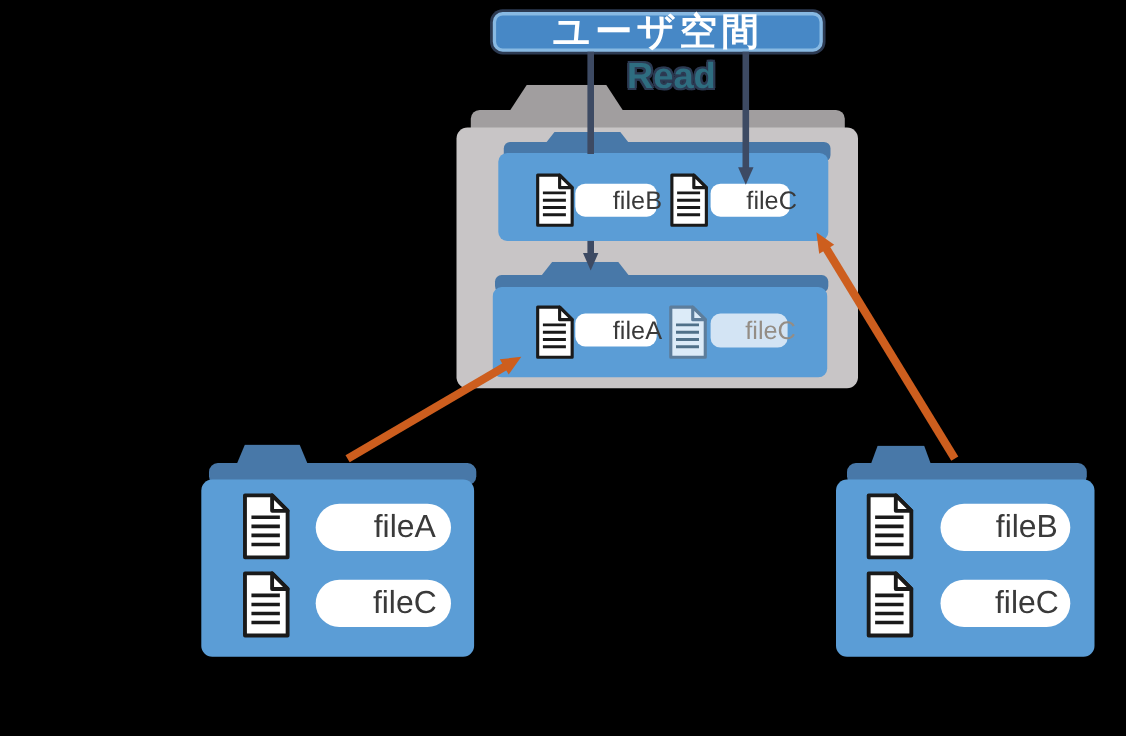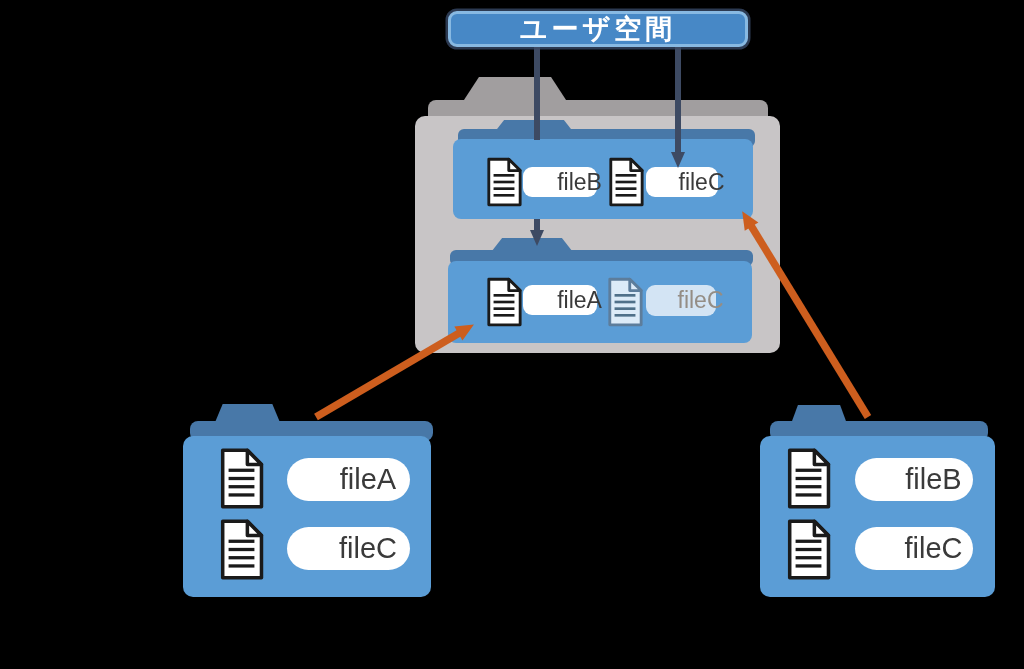--- a/index.html
+++ b/index.html
@@ -18,21 +18,21 @@
   .ftab{clip-path:polygon(0% 100%,16% 0%,84% 0%,100% 100%);}
   .fstrip{border-radius:8px;}
   .fbody{border-radius:10px;}
   .gray .ftab,.gray .fstrip{background:var(--folder-gray-dark);}
   .gray .fbody{background:var(--folder-gray);}
   .blue .ftab,.blue .fstrip{background:var(--folder-blue-dark);}
   .blue .fbody{background:var(--folder-blue);}
 
   .user-box{position:absolute;left:448px;top:11px;width:300px;height:36px;box-sizing:border-box;
     background:var(--userbox-fill);border:3px solid var(--userbox-border);border-radius:9px;
-    box-shadow:0 0 0 2.5px var(--outline-navy);color:#fff;font-size:27px;font-weight:bold;
+    box-shadow:0 0 0 2.5px var(--outline-navy);color:#fff;font-size:34px;font-weight:bold;
     letter-spacing:4px;display:flex;align-items:center;justify-content:center;}
   .read-label{position:absolute;left:570px;top:50px;font-size:33px;font-weight:bold;color:var(--read-teal);
     text-shadow:2px 0 var(--outline-navy),-2px 0 var(--outline-navy),0 2px var(--outline-navy),0 -2px var(--outline-navy),
     1.5px 1.5px var(--outline-navy),-1.5px 1.5px var(--outline-navy),1.5px -1.5px var(--outline-navy),-1.5px -1.5px var(--outline-navy);}
 
   .tag{background:var(--label-bg);border-radius:9px;display:flex;align-items:center;justify-content:center;
     font-size:23px;color:var(--label-text);padding-left:39px;}
   .tag.pill{border-radius:22px;font-size:29px;}
   .tag.faded{background:var(--faded-label-bg);color:var(--faded-text);}
 
@@ -46,20 +46,21 @@
   .arrows .navy{stroke:var(--arrow-navy);stroke-width:6;}
   .arrows .orange{stroke:var(--arrow-orange);stroke-width:7.5;}
 </style>
 </head>
 <body>
 
 <div class="stage">
 
   <div class="user-box">ユーザ空間</div>
 
+  <div class="read-label">Read</div>
 
   <div class="gray">
     <div class="ftab" style="left:462px;top:77px;width:106px;height:26px;"></div>
     <div class="fstrip" style="left:428px;top:100px;width:340px;height:24px;"></div>
     <div class="fbody" style="left:415px;top:116px;width:365px;height:237px;"></div>
   </div>
 
   <div class="blue">
     <div class="ftab" style="left:490px;top:120px;width:88px;height:18px;"></div>
     <div class="fstrip" style="left:458px;top:129px;width:297px;height:18px;border-radius:6px;"></div>

